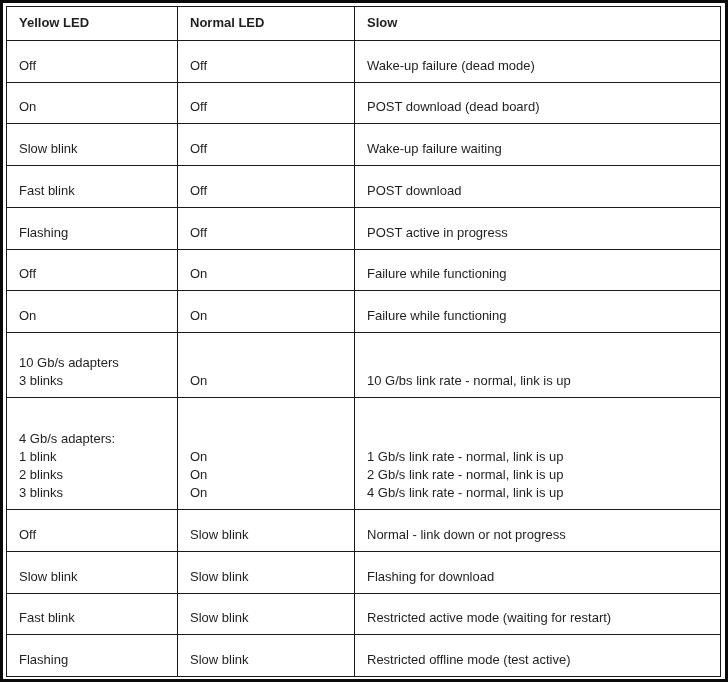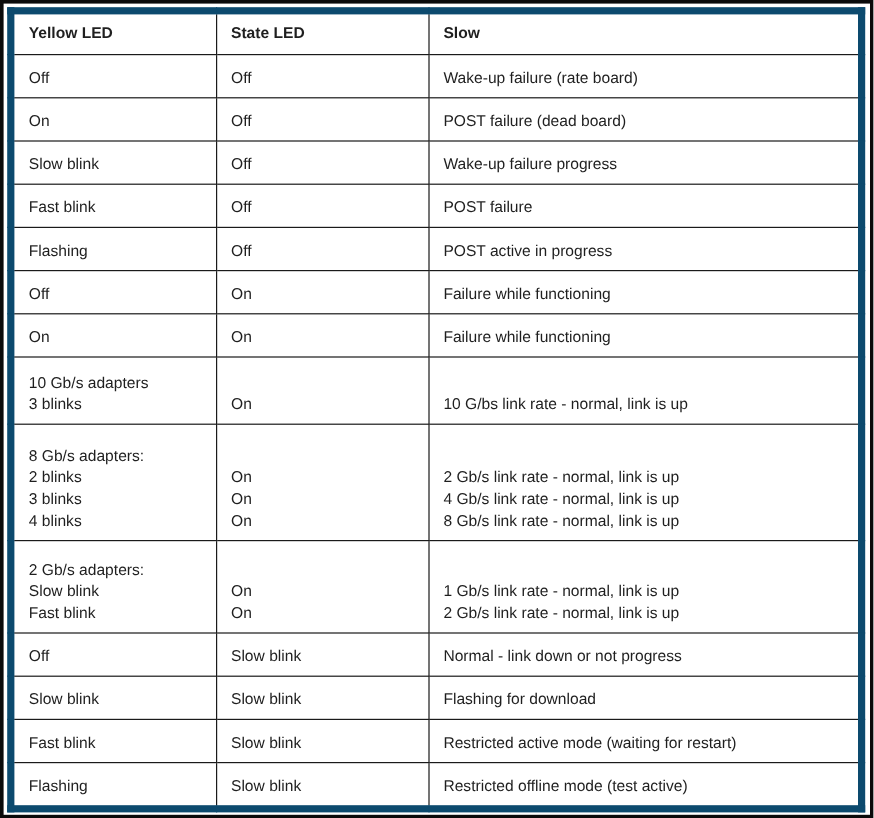--- a/index.html
+++ b/index.html
@@ -13,21 +13,21 @@
     height: 682px;
     border: 3px solid #0a0a0a;
     padding: 3px 4px 2px 3px;
     background: #ffffff;
   }
   table.led-table {
     width: 100%;
     height: 100%;
     border-collapse: collapse;
     table-layout: fixed;
-    border: 6px solid #0c4a6e;
+    border: 1px solid #0c4a6e;
     font-family: "Liberation Sans", "DejaVu Sans", sans-serif;
     font-size: 13px;
     line-height: 18px;
     color: #1f1f1f;
     background: #ffffff;
   }
   col.c1 { width: 171px; }
   col.c2 { width: 177px; }
   col.c3 { width: auto; }
   th, td {
@@ -51,44 +51,44 @@
 <div class="frame">
   <table class="led-table">
     <colgroup>
       <col class="c1">
         <col class="c2">
         <col class="c3">
     </colgroup>
     <thead>
       <tr>
         <th>Yellow LED</th>
-        <th>State LED</th>
+        <th>Normal LED</th>
         <th>Slow</th>
       </tr>
     </thead>
     <tbody>
       <tr>
         <td>Off</td>
         <td>Off</td>
-        <td>Wake-up failure (rate board)</td>
+        <td>Wake-up failure (dead mode)</td>
       </tr>
       <tr>
         <td>On</td>
         <td>Off</td>
-        <td>POST failure (dead board)</td>
+        <td>POST download (dead board)</td>
       </tr>
       <tr>
         <td>Slow blink</td>
         <td>Off</td>
-        <td>Wake-up failure progress</td>
+        <td>Wake-up failure waiting</td>
       </tr>
       <tr>
         <td>Fast blink</td>
         <td>Off</td>
-        <td>POST failure</td>
+        <td>POST download</td>
       </tr>
       <tr>
         <td>Flashing</td>
         <td>Off</td>
         <td>POST active in progress</td>
       </tr>
       <tr>
         <td>Off</td>
         <td>On</td>
         <td>Failure while functioning</td>
@@ -98,39 +98,30 @@
         <td>On</td>
         <td>Failure while functioning</td>
       </tr>
       <tr>
         <td>10 Gb/s adapters
 3 blinks</td>
         <td>On</td>
         <td>10 G/bs link rate - normal, link is up</td>
       </tr>
       <tr>
-        <td>8 Gb/s adapters:
+        <td>4 Gb/s adapters:
+1 blink
 2 blinks
-3 blinks
-4 blinks</td>
+3 blinks</td>
         <td>On
 On
 On</td>
-        <td>2 Gb/s link rate - normal, link is up
-4 Gb/s link rate - normal, link is up
-8 Gb/s link rate - normal, link is up</td>
-      </tr>
-      <tr>
-        <td>2 Gb/s adapters:
-Slow blink
-Fast blink</td>
-        <td>On
-On</td>
         <td>1 Gb/s link rate - normal, link is up
-2 Gb/s link rate - normal, link is up</td>
+2 Gb/s link rate - normal, link is up
+4 Gb/s link rate - normal, link is up</td>
       </tr>
       <tr>
         <td>Off</td>
         <td>Slow blink</td>
         <td>Normal - link down or not progress</td>
       </tr>
       <tr>
         <td>Slow blink</td>
         <td>Slow blink</td>
         <td>Flashing for download</td>

